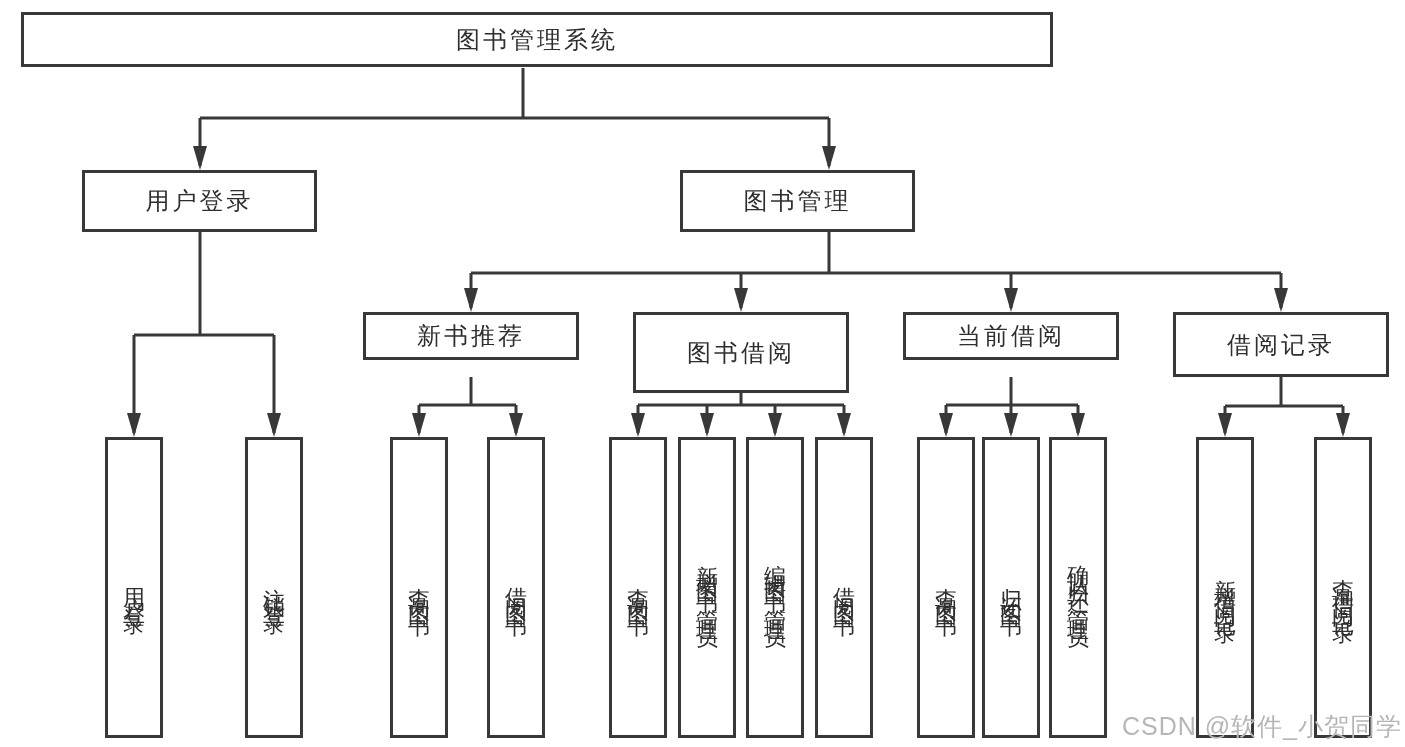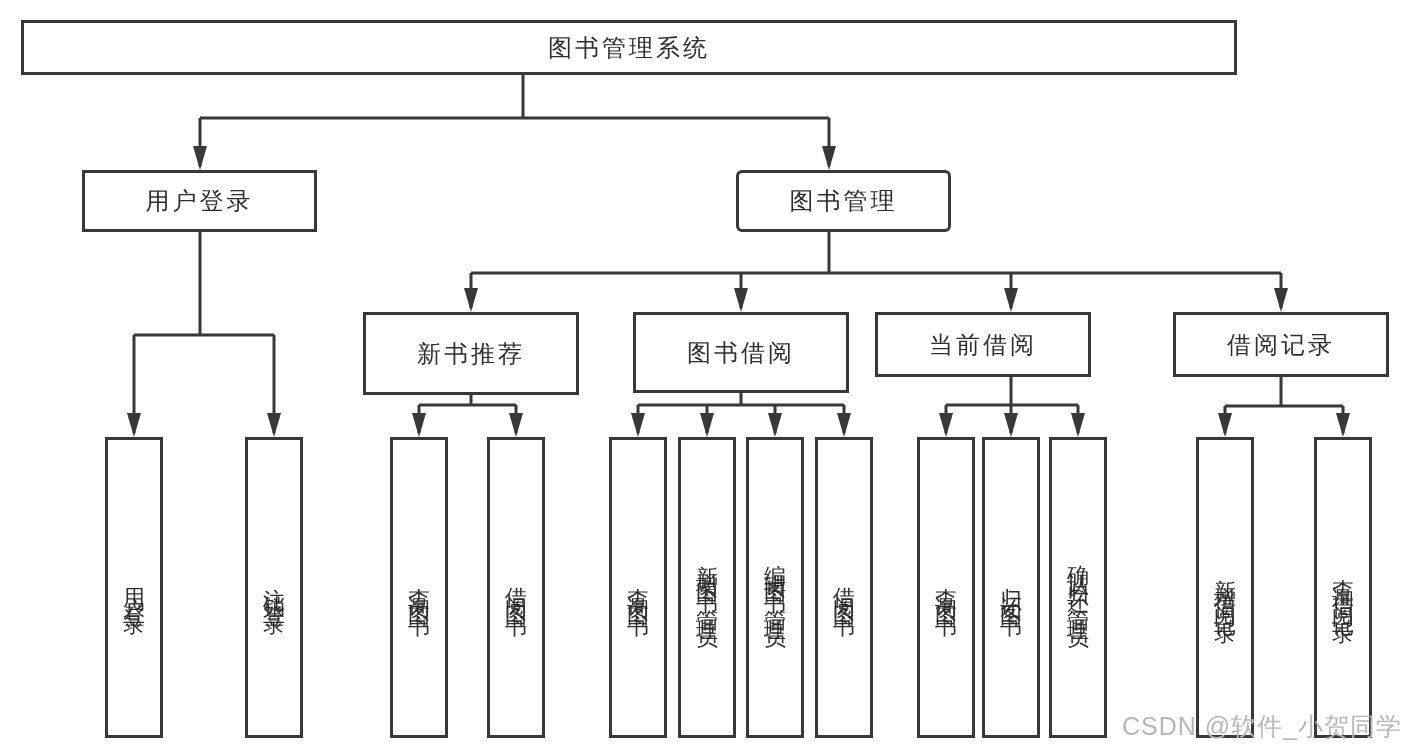--- a/index.html
+++ b/index.html
@@ -106,28 +106,28 @@
       <polygon points="768,413 782,413 775,437"></polygon>
       <polygon points="837,413 851,413 844,437"></polygon>
       <polygon points="939,413 953,413 946,437"></polygon>
       <polygon points="1004,413 1018,413 1011,437"></polygon>
       <polygon points="1071,413 1085,413 1078,437"></polygon>
       <polygon points="1218,413 1232,413 1225,437"></polygon>
       <polygon points="1336,413 1350,413 1343,437"></polygon>
     </g>
   </svg>
 
-  <div class="hbox" style="left:21px; top:20px; width:1216px; height:55px;">图书管理系统</div>
+  <div class="hbox" style="left:21px; top:12px; width:1032px; height:55px;">图书管理系统</div>
 
   <div class="hbox" style="left:82px; top:170px; width:235px; height:62px;">用户登录</div>
-  <div class="hbox" style="left:736px; top:170px; width:215px; height:62px;border-radius:6px;">图书管理</div>
+  <div class="hbox" style="left:680px; top:170px; width:235px; height:62px;">图书管理</div>
 
-  <div class="hbox" style="left:363px; top:312px; width:216px; height:83px;">新书推荐</div>
+  <div class="hbox" style="left:363px; top:312px; width:216px; height:48px;">新书推荐</div>
   <div class="hbox" style="left:633px; top:312px; width:216px; height:81px;">图书借阅</div>
-  <div class="hbox" style="left:875px; top:312px; width:216px; height:65px;">当前借阅</div>
+  <div class="hbox" style="left:903px; top:312px; width:216px; height:48px;">当前借阅</div>
   <div class="hbox" style="left:1173px; top:312px; width:216px; height:65px;">借阅记录</div>
 
   <div class="vbox" style="left:105px;">
     <span class="vtext">用户登录</span>
   </div>
   <div class="vbox" style="left:245px;">
     <span class="vtext">注销登录</span>
   </div>
 
   <div class="vbox" style="left:390px;">

